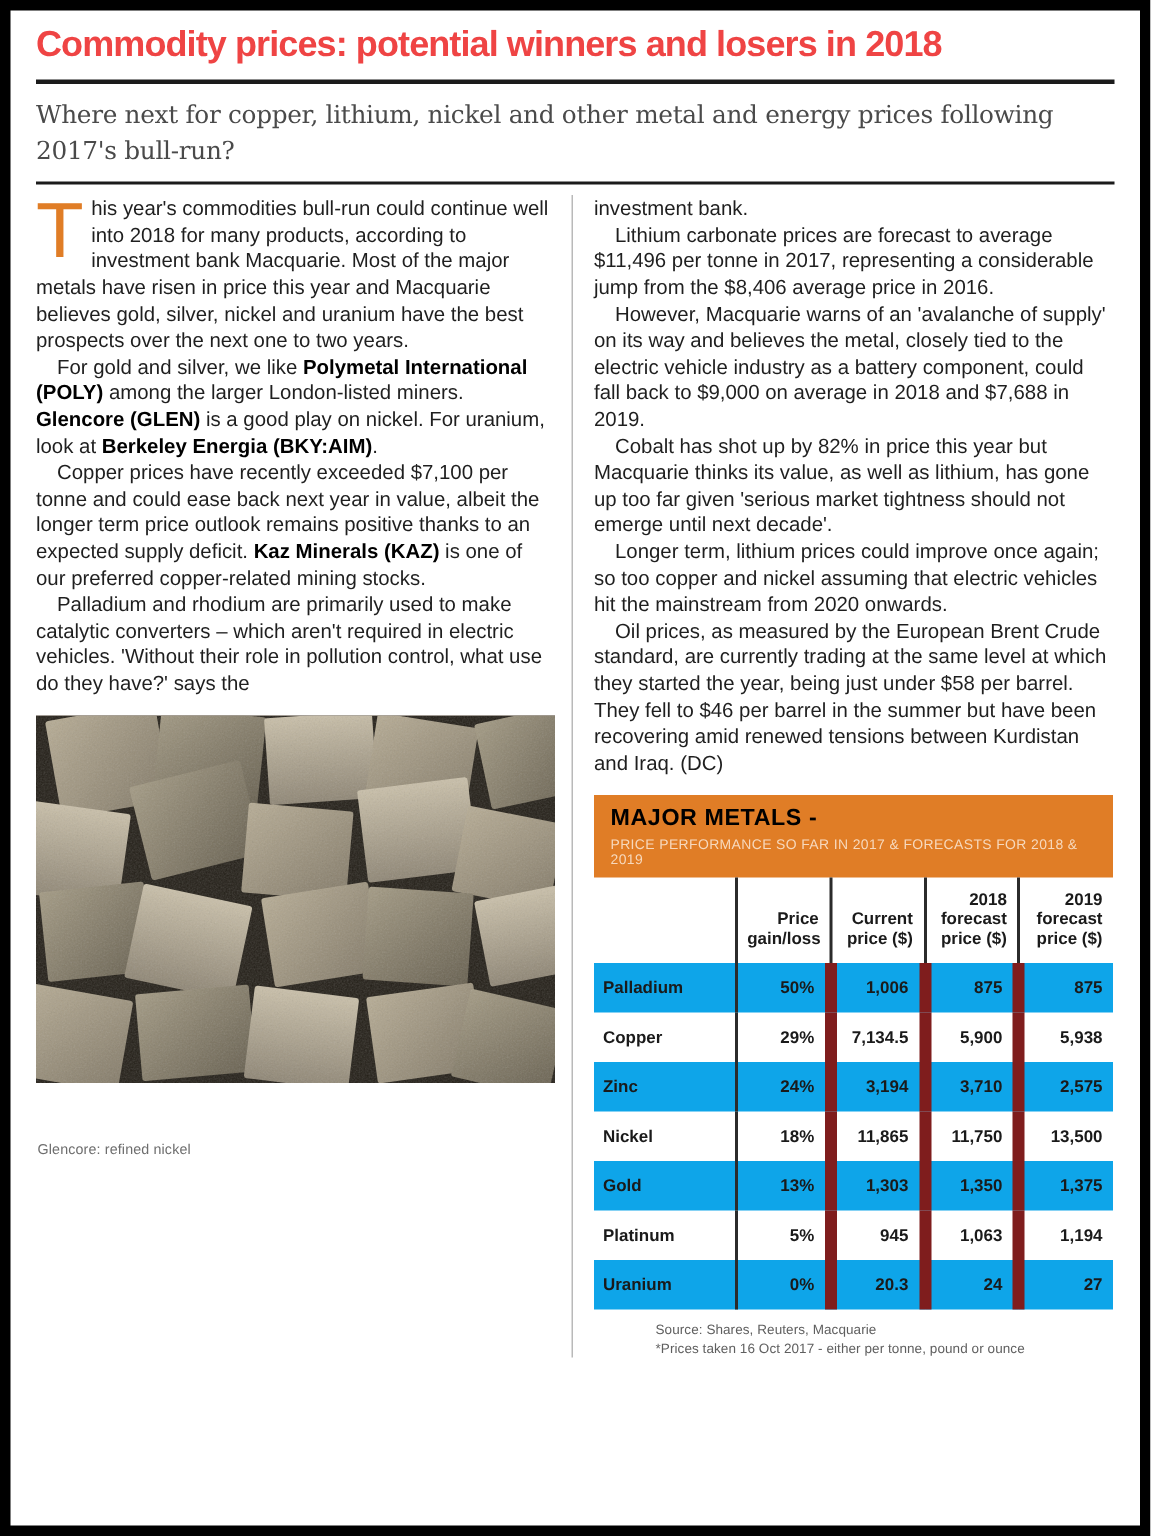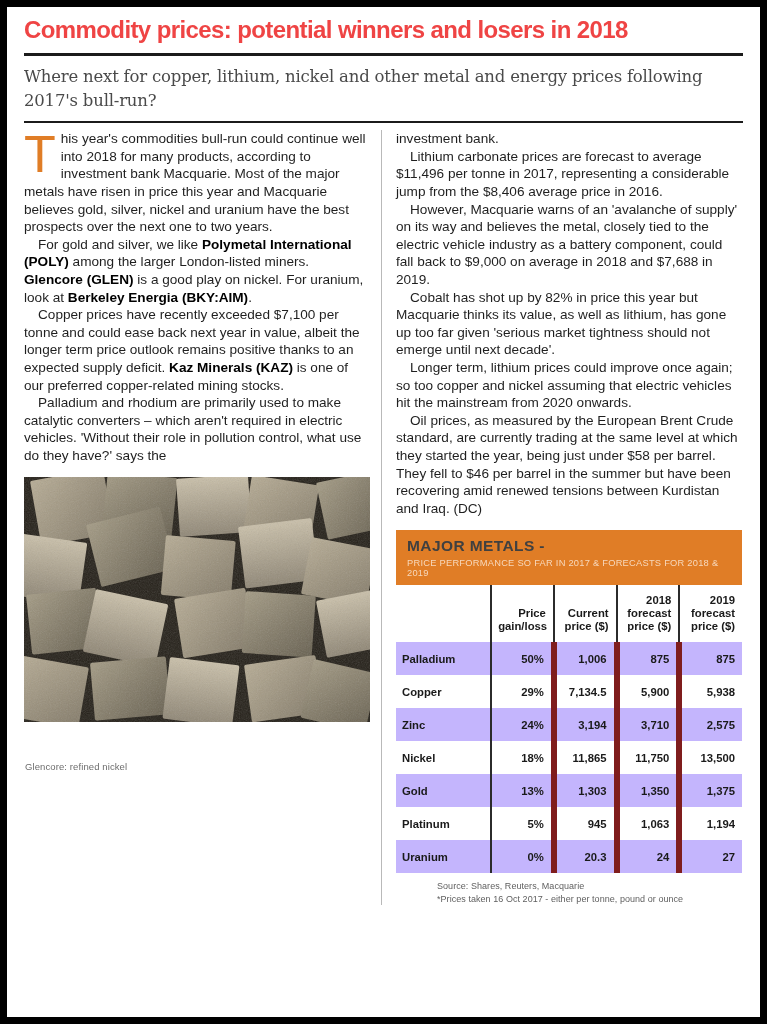--- a/index.html
+++ b/index.html
@@ -106,21 +106,21 @@
     margin-top:32px;
   }
 
   
   .table-wrap{ margin-top:13px; }
   .tbl-head{
     background:#e07d26;
     padding:8px 11px 7px 11px;
   }
   .tbl-head .t1{
-    color:#404040;
+    color:#000000;
     font-weight:bold;
     font-size:15.5px;
     letter-spacing:.4px;
     line-height:1.05;
   }
   .tbl-head .t2{
     color:#f7d9bd;
     font-size:9.3px;
     letter-spacing:.25px;
     margin-top:3px;
@@ -153,22 +153,22 @@
   table.metals tbody td{
     text-align:right;
     font-weight:bold;
     color:#1a1a1a;
     height:21px;
   }
   table.metals tbody td.name{
     text-align:left;
     border-right:2px solid #2b2b2b;
   }
-  table.metals tbody td.sep{border-right:6px solid #7f1d1d;}
-  table.metals tbody tr.alt td{ background:#c4b5fd; }
+  table.metals tbody td.sep{border-right:8px solid #7f1d1d;}
+  table.metals tbody tr.alt td{ background:#0ea5e9; }
   .tbl-note{
     font-size:9px;
     color:#5f5f5f;
     line-height:1.38;
     padding-top:7px;
     letter-spacing:.05px;
     margin-left:41px;
   }
 </style>
 </head>

